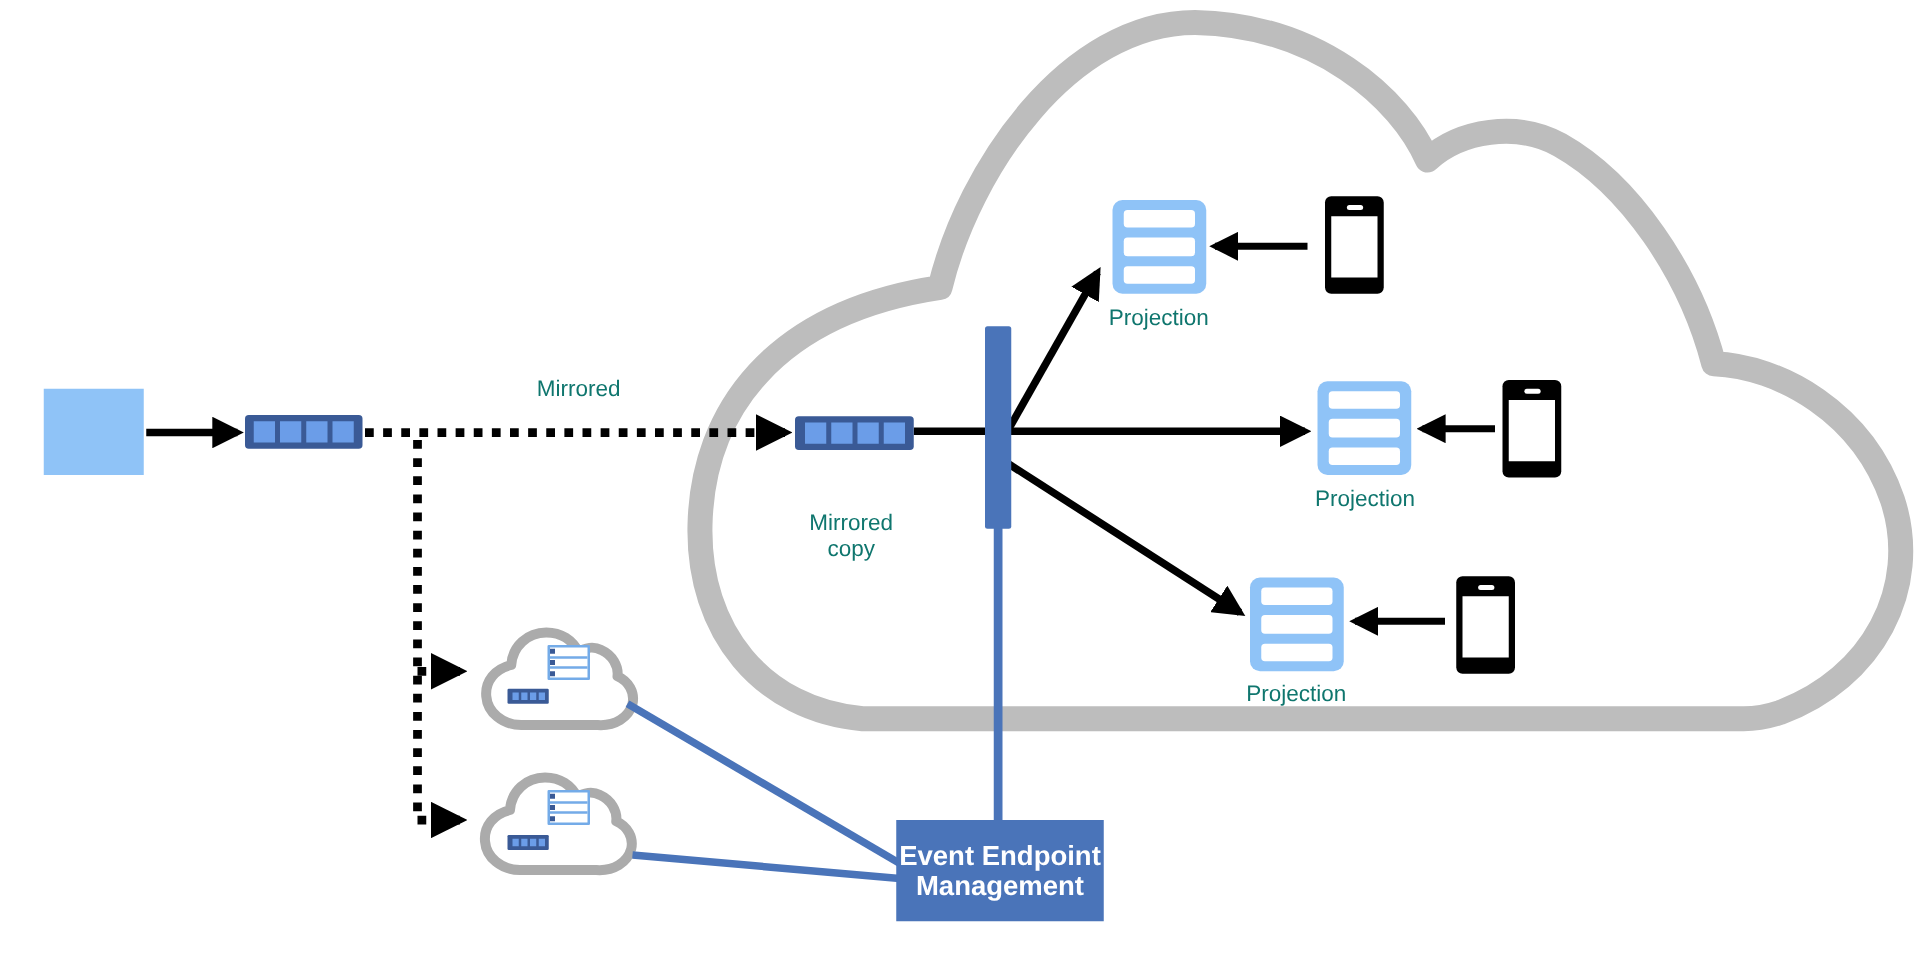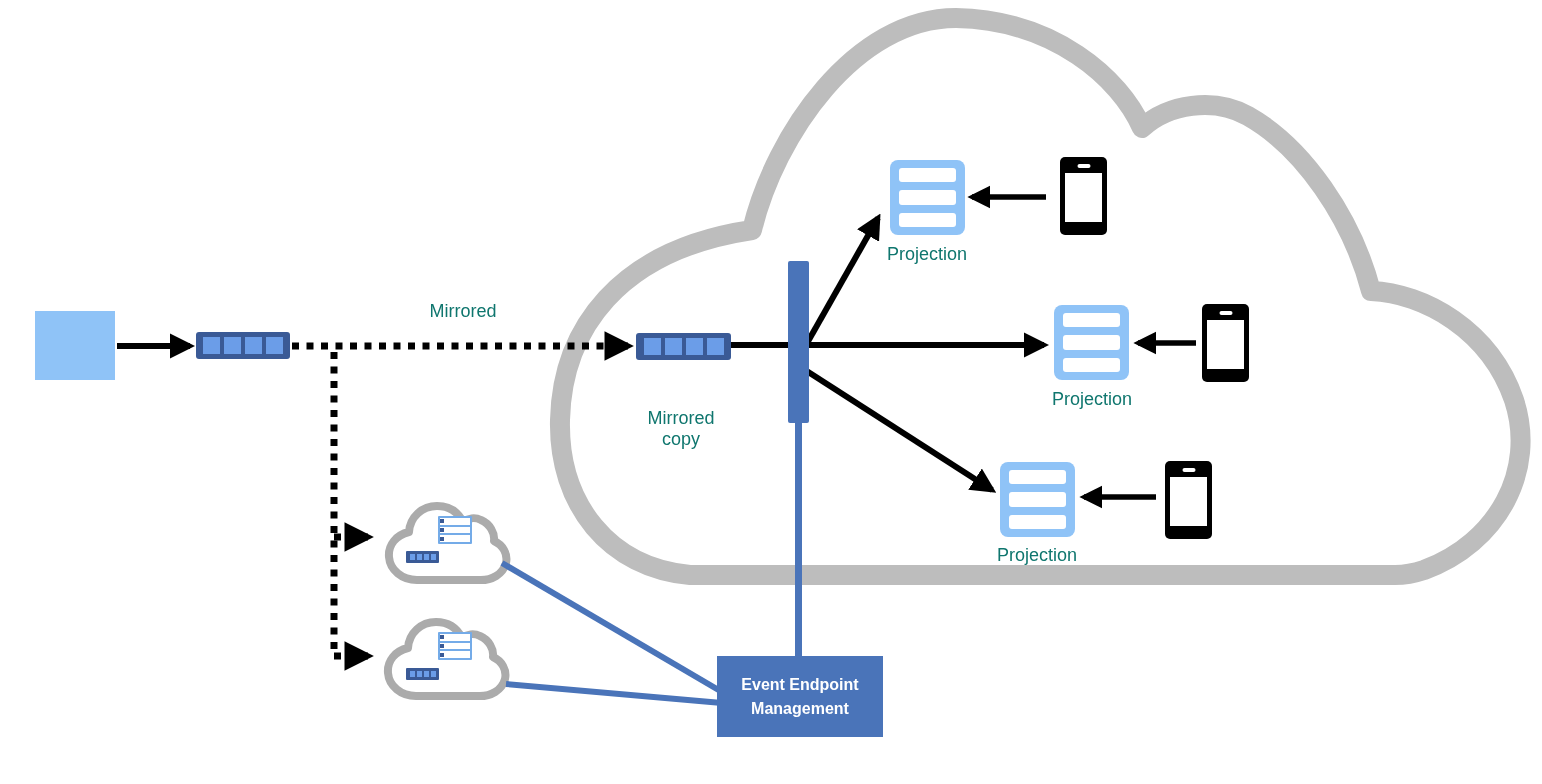--- a/index.html
+++ b/index.html
@@ -98,21 +98,21 @@
   .vbar {
     position:absolute; left:788px; top:261px; width:21px; height:162px;
     background:#4A74B9; border-radius:2px;
   }
 
   
   .eem {
     position:absolute; left:717px; top:656px; width:166px; height:81px;
     background:#4A74B9;
     display:flex; align-items:center; justify-content:center;
-    color:#ffffff; font-size:16px; line-height:24px; font-weight:600;
+    color:#ffffff; font-size:22px; line-height:24px; font-weight:600;
     text-align:center; white-space:pre-line;
   }
 </style>
 </head>
 <body>
 
 <div class="canvas">
 
   <svg class="layer" viewBox="0 0 1542 784">
     <defs>

